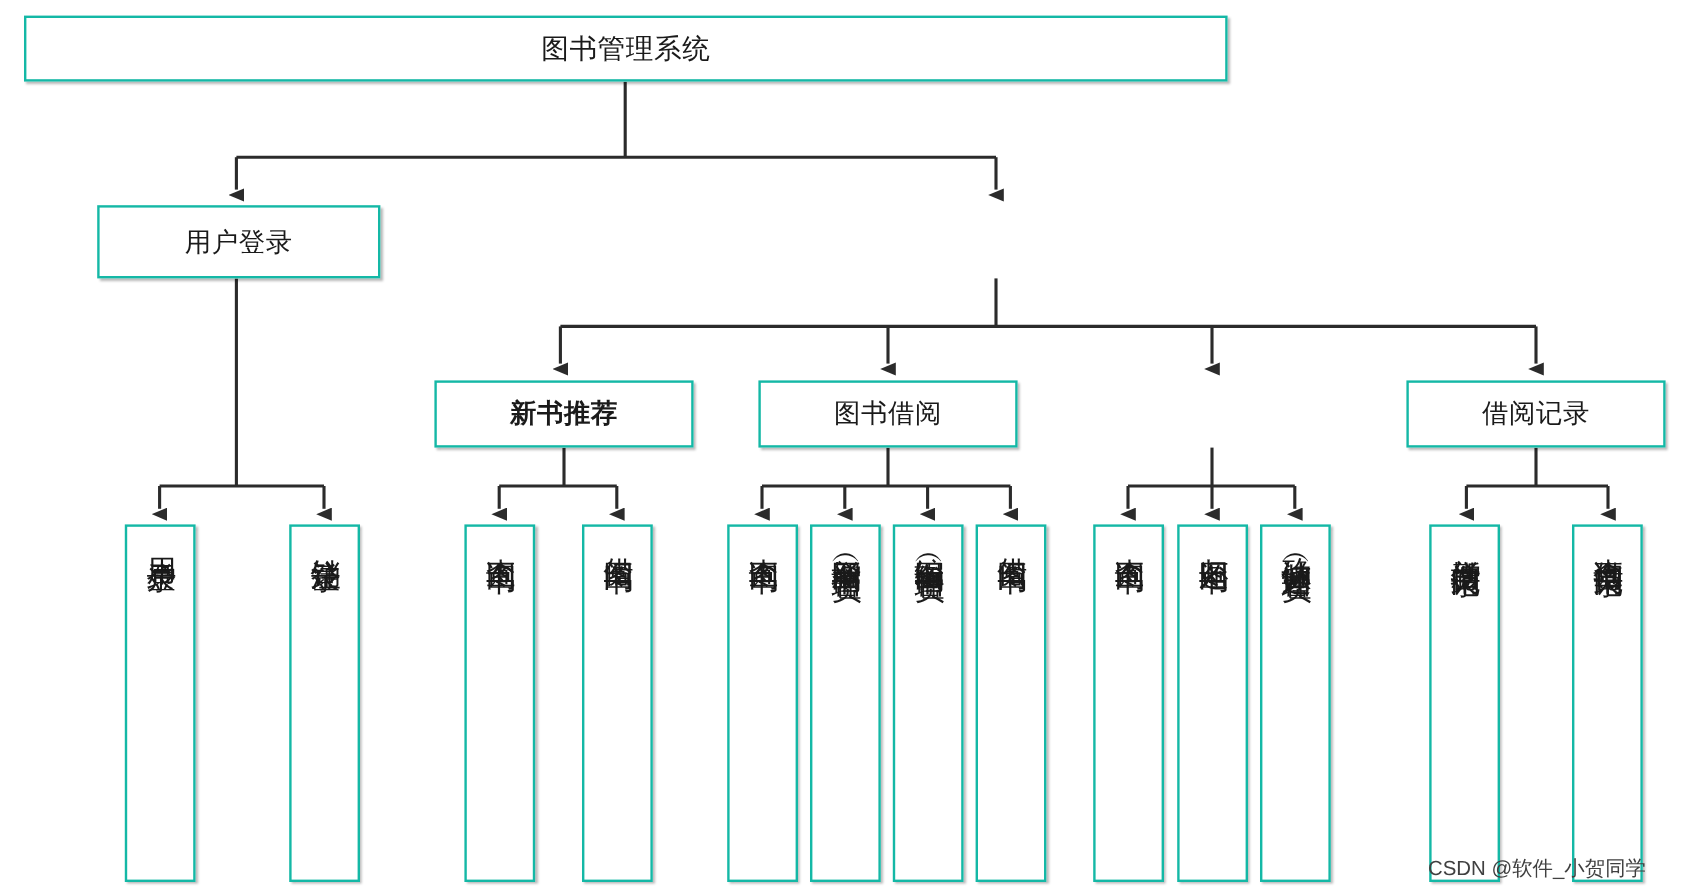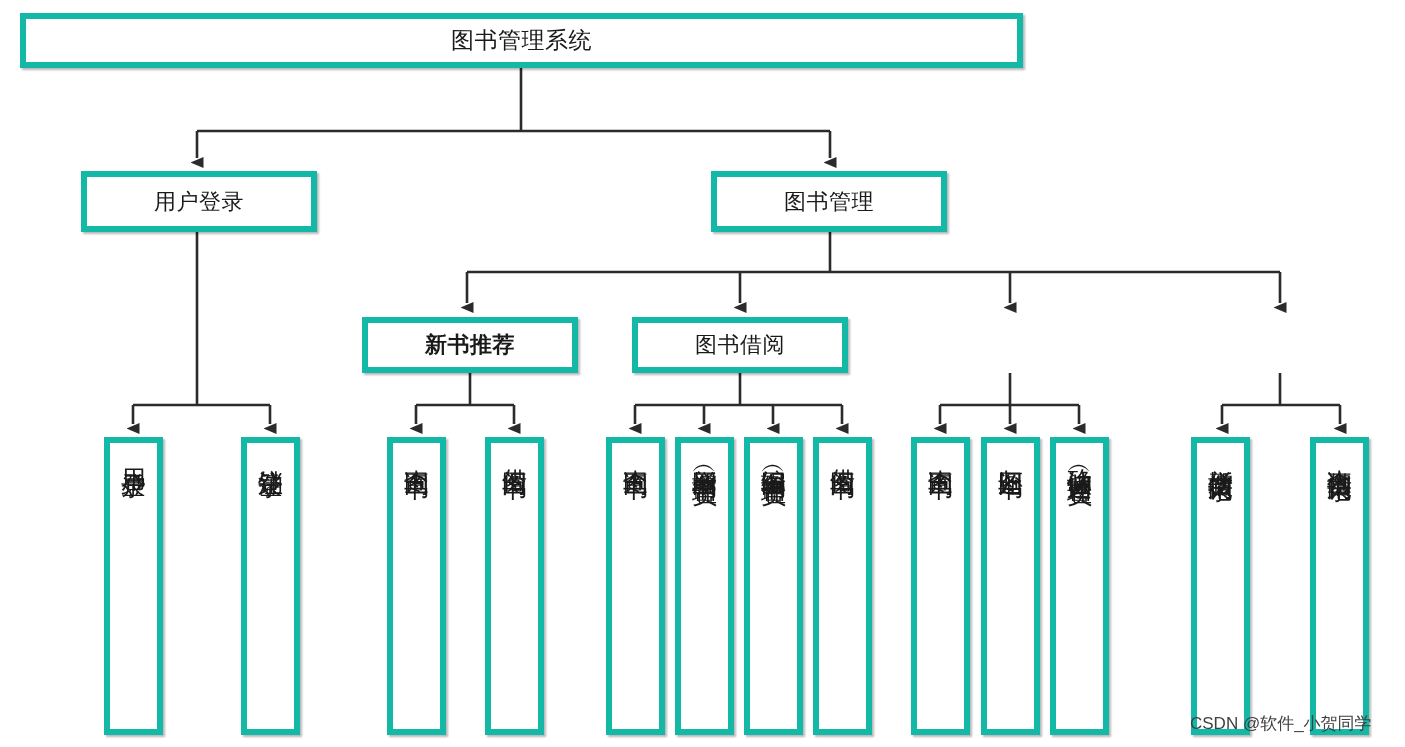--- a/index.html
+++ b/index.html
@@ -23,21 +23,21 @@
     left: 0;
     top: 0;
     width: 1405px;
     height: 747px;
     pointer-events: none;
   }
   .node {
     position: absolute;
     box-sizing: border-box;
     background: #ffffff;
-    border: 6px solid #14b8a6;
+    border: 2px solid #14b8a6;
     box-shadow: 2px 2px 2px rgba(0,0,0,0.28);
     display: flex;
     align-items: center;
     justify-content: center;
     color: #1a1a1a;
     z-index: 2;
   }
   .node .lbl {
     display: block;
     text-align: center;
@@ -132,30 +132,30 @@
     </g>
   </svg>
 
   <div class="node h root" style="left:20px; top:13px; width:1003px; height:55px;">
     <span class="lbl">图书管理系统</span>
   </div>
 
   <div class="node h" style="left:81px; top:171px; width:236px; height:61px;">
     <span class="lbl">用户登录</span>
   </div>
-  <div class="node h" style="left:711px; top:171px; width:236px; height:61px;">
-    <span class="lbl">图书管理</span>
-  </div>
 
   <div class="node h" style="left:362px; top:317px; width:216px; height:56px;font-weight:bold;">
     <span class="lbl">新书推荐</span>
   </div>
   <div class="node h" style="left:632px; top:317px; width:216px; height:56px;">
     <span class="lbl">图书借阅</span>
   </div>
+  <div class="node h" style="left:1172px; top:317px; width:216px; height:56px;">
+    <span class="lbl">借阅记录</span>
+  </div>
 
   <div class="node v" style="left:104px; top:437px; width:59px; height:298px;">
     <span class="lbl">用户登录</span>
   </div>
   <div class="node v" style="left:241px; top:437px; width:59px; height:298px;">
     <span class="lbl">注销登录</span>
   </div>
 
   <div class="node v" style="left:387px; top:437px; width:59px; height:298px;">
     <span class="lbl">查询图书</span>

